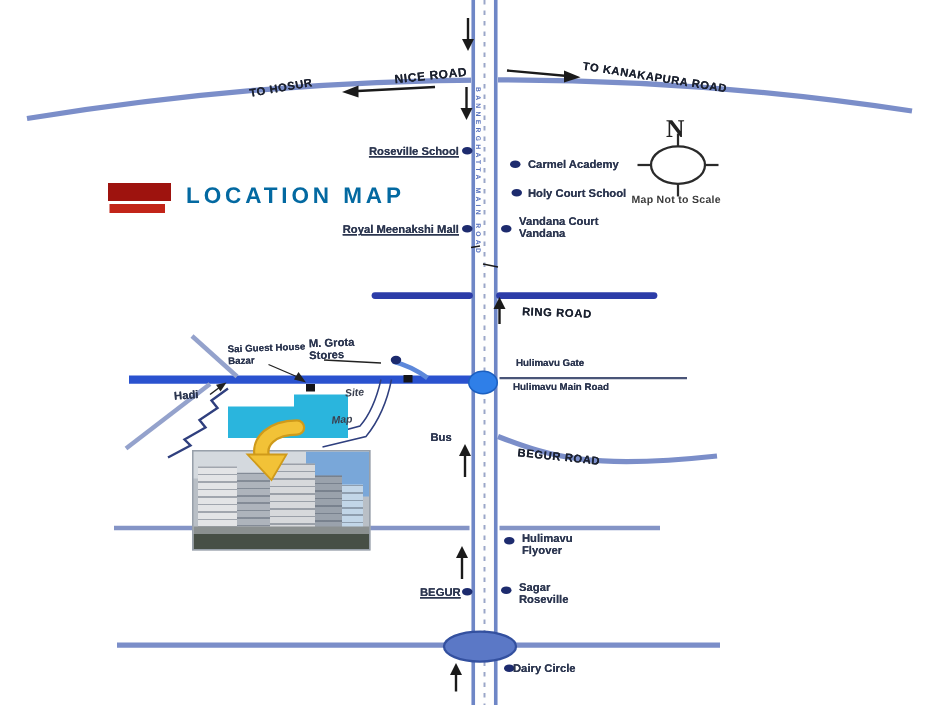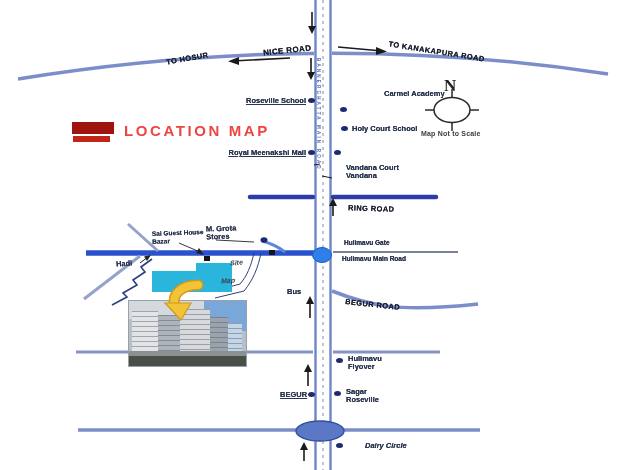--- a/index.html
+++ b/index.html
@@ -12,21 +12,21 @@
   .r{text-align:right;text-decoration:underline;}
   .roadlbl{position:absolute;font:700 8px "Liberation Sans",sans-serif;color:#1c2230;
            letter-spacing:.4px;white-space:nowrap;text-shadow:0 0 .4px #1c2230;}
   .dot{position:absolute;width:7px;height:5px;border-radius:50%;background:#1d2b6e;}
   .scribble{position:absolute;font:italic 600 7px "Liberation Sans",sans-serif;color:#3a4050;
             white-space:nowrap;}
   #vroad-text{position:absolute;left:316px;top:58px;height:356px;writing-mode:vertical-rl;
               font:700 4.5px "Liberation Sans",sans-serif;letter-spacing:2.2px;color:#5670bc;
               overflow:hidden;}
   #title-text{position:absolute;left:124px;top:122px;font:600 15px "Liberation Sans",sans-serif;
-              letter-spacing:2.6px;color:#ef4444;}
+              letter-spacing:2.6px;color:#0369a1;}
   .redbar{position:absolute;}
   #compass-n{position:absolute;left:444px;top:76px;font:700 17px "Liberation Serif",serif;color:#222;}
   #compass-note{position:absolute;left:421px;top:130px;font:600 7px "Liberation Sans",sans-serif;
                 color:#3a3a3a;letter-spacing:.2px;}
   #photo{position:absolute;left:128px;top:300px;width:119px;height:67px;background:#b9bfc6;
          border:1px solid #98a0aa;box-sizing:border-box;overflow:hidden;}
   .pb{position:absolute;background-image:repeating-linear-gradient(180deg,rgba(80,90,105,.45) 0 1px,transparent 1px 5px);}
 </style>
 </head>
 <body>
@@ -182,45 +182,45 @@
   <span class="dot" style="left:308px;top:150px;"></span>
 
   <div class="lbl r" style="left:280px;top:390px;width:26px;">BEGUR</div>
   <span class="dot" style="left:308px;top:392px;"></span>
 
   <div class="lbl" style="left:287px;top:287px;text-align:center;">Bus</div>
 
   <div class="lbl" style="left:116px;top:259px;transform:rotate(-4deg);">Hadi</div>
 
   <span class="dot" style="left:340px;top:107px;"></span>
-  <div class="lbl" style="left:352px;top:89px;margin-left:32px;">Carmel Academy</div>
+  <div class="lbl" style="left:352px;top:105px;">Carmel Academy</div>
 
   <span class="dot" style="left:341px;top:126px;"></span>
   <div class="lbl" style="left:352px;top:124px;">Holy Court School</div>
 
   <span class="dot" style="left:334px;top:150px;"></span>
-  <div class="lbl" style="left:346px;top:144px;margin-top:20px;">
+  <div class="lbl" style="left:346px;top:144px;">
     <span class="ln">Vandana Court</span>
     <span class="ln">Vandana</span>
   </div>
 
   <span class="dot" style="left:336px;top:358px;"></span>
   <div class="lbl" style="left:348px;top:355px;">
     <span class="ln">Hulimavu</span>
     <span class="ln">Flyover</span>
   </div>
 
   <span class="dot" style="left:334px;top:391px;"></span>
   <div class="lbl" style="left:346px;top:388px;">
     <span class="ln">Sagar</span>
     <span class="ln">Roseville</span>
   </div>
 
   <span class="dot" style="left:336px;top:443px;"></span>
-  <div class="lbl" style="left:365px;top:441px;font-style:italic;">Dairy Circle</div>
+  <div class="lbl" style="left:342px;top:441px;">Dairy Circle</div>
 
   <div class="lbl" style="left:206px;top:225px;transform:rotate(-2deg);">
     <span class="ln">M. Grota</span>
     <span class="ln">Stores</span>
   </div>
 
   <div class="lbl" style="left:152px;top:229px;transform:rotate(-2deg);font-size:6.5px;">
     <span class="ln">Sai Guest House</span>
     <span class="ln">Bazar</span>
   </div>

